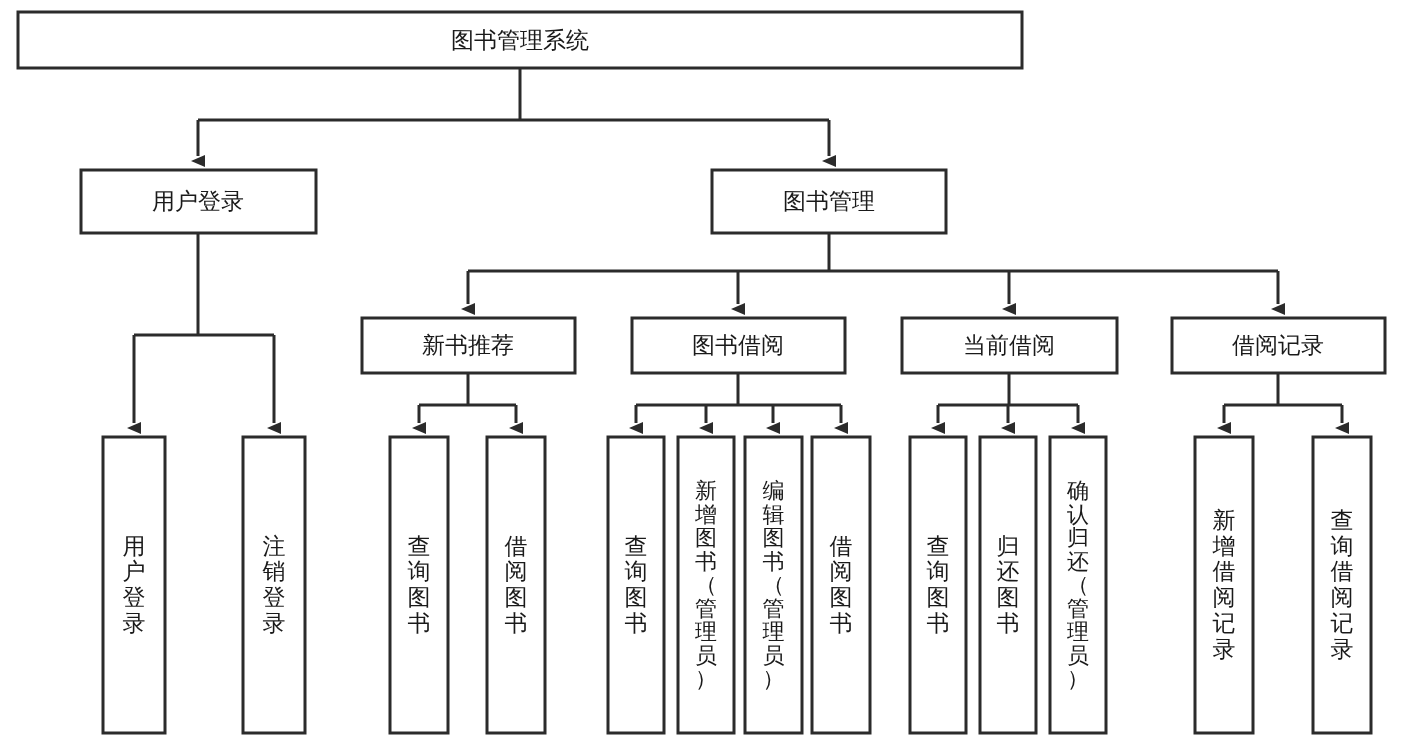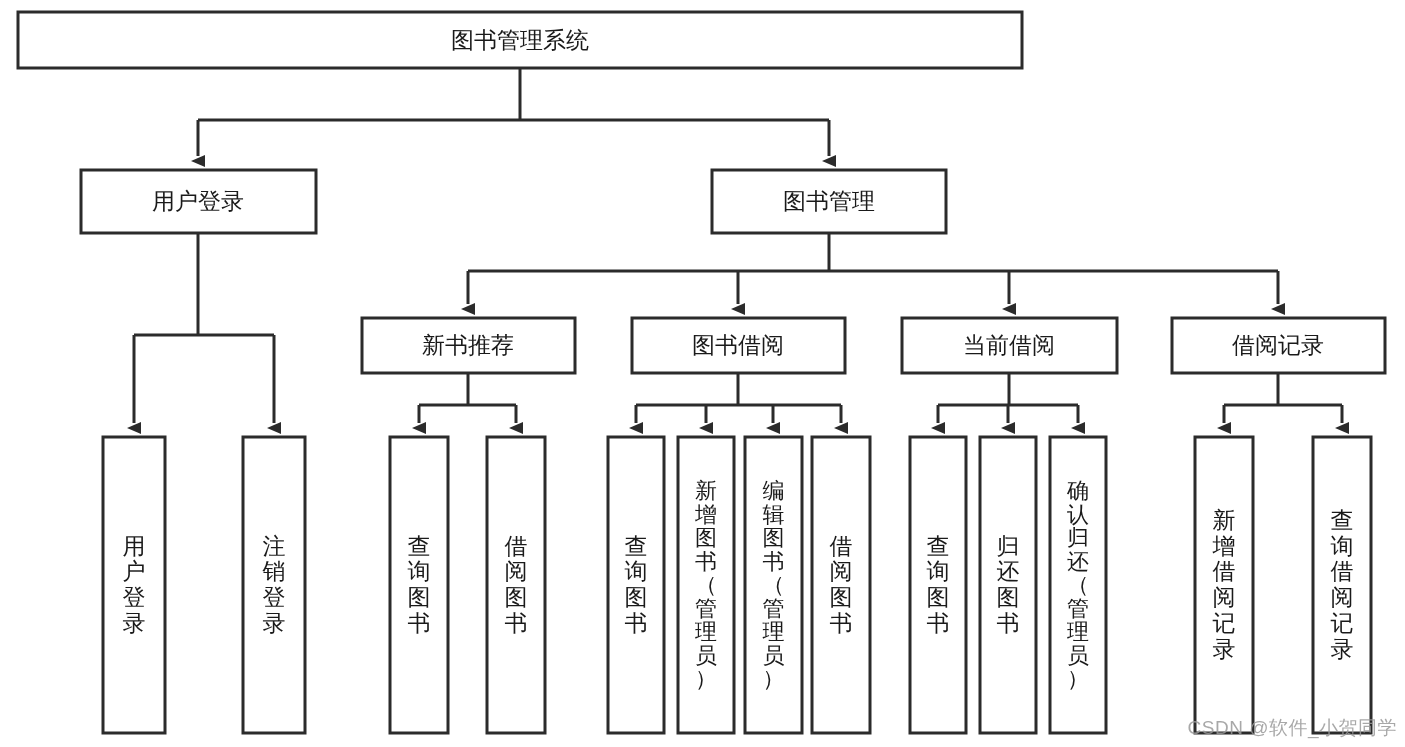--- a/index.html
+++ b/index.html
@@ -288,14 +288,13 @@
     </div>
   <div class="vlabel" style="left:1313px; top:437px; width:58px; height:296px;">
       <span>查</span>
       <span>询</span>
       <span>借</span>
       <span>阅</span>
       <span>记</span>
       <span>录</span>
     </div>
 
-  <div class="watermark">CSDN @软件_小贺同学</div>
 </div>
 
 </body></html>

